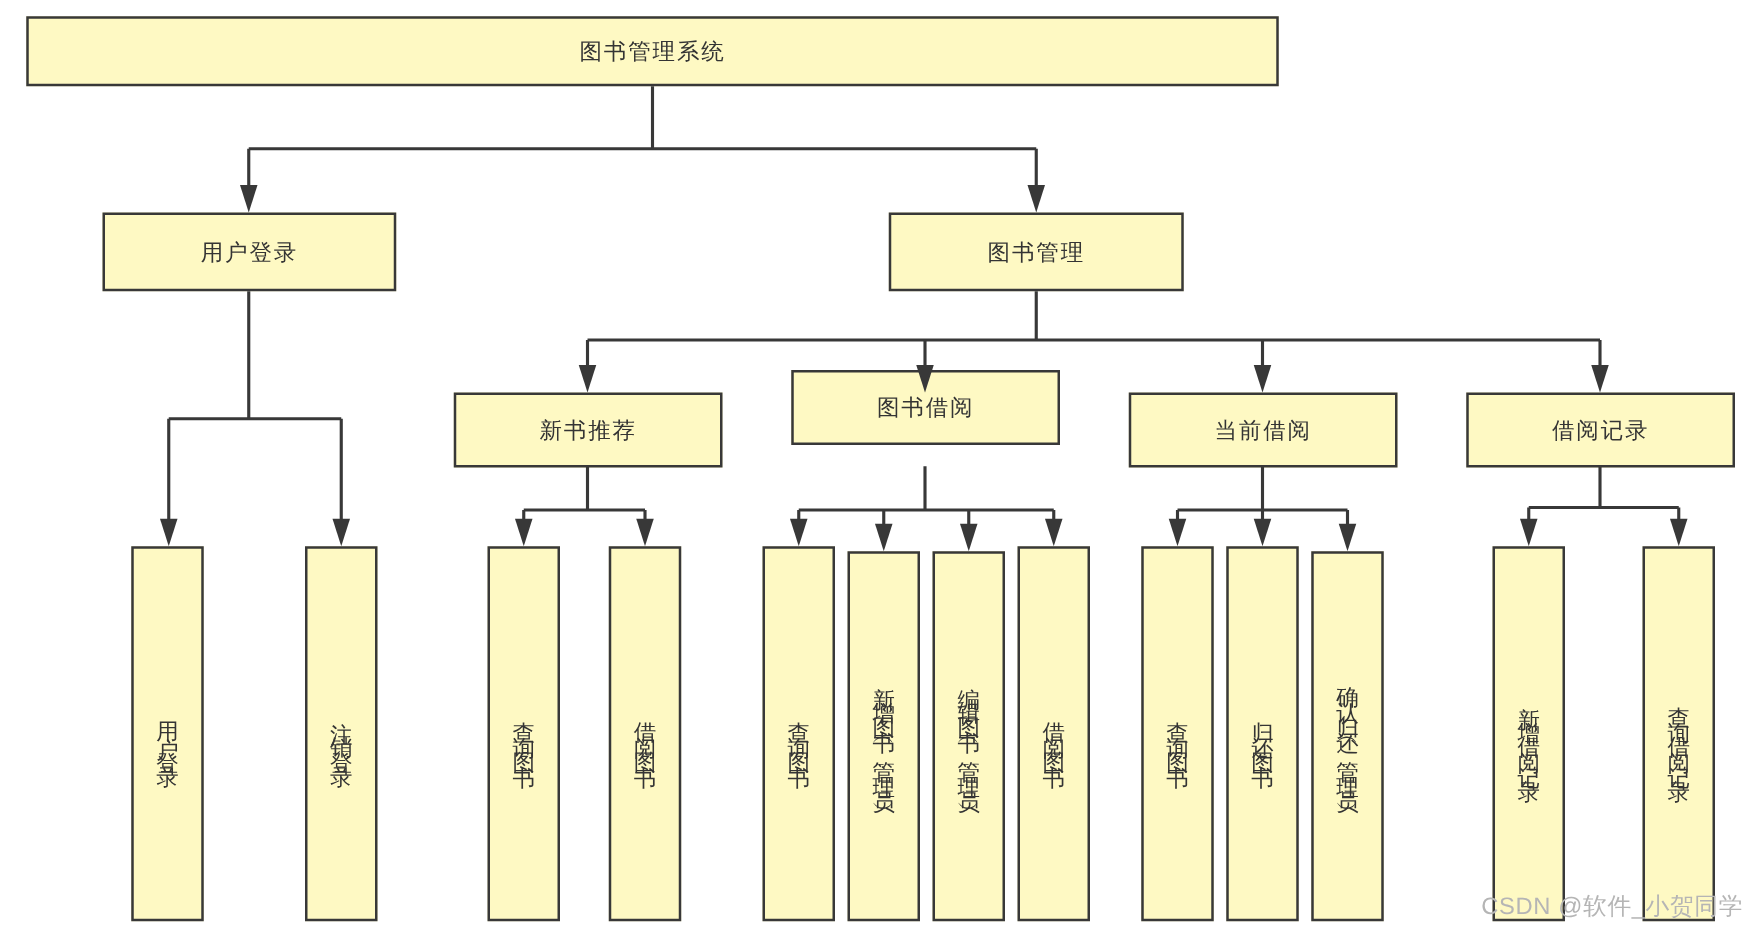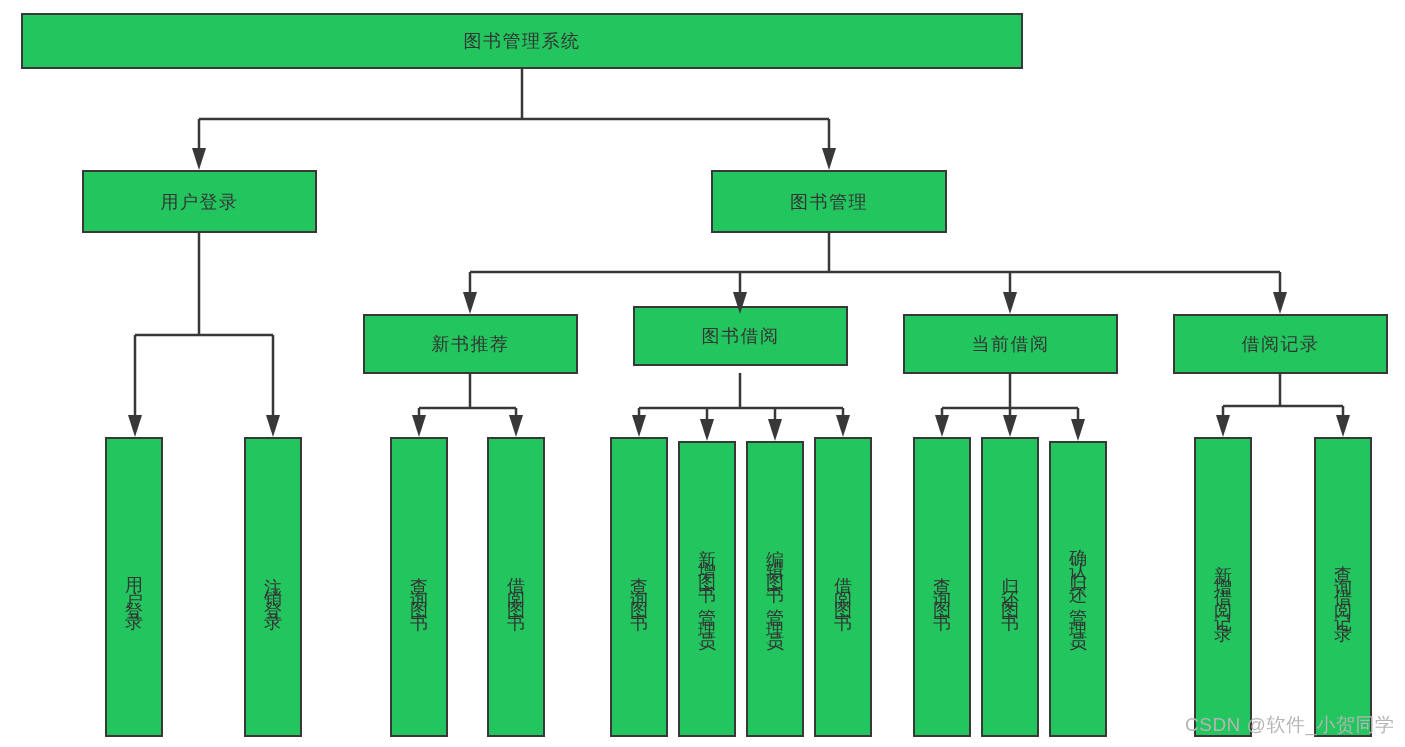--- a/index.html
+++ b/index.html
@@ -13,21 +13,21 @@
   }
   #connectors {
     position: absolute;
     left: 0; top: 0;
     z-index: 3;
     pointer-events: none;
   }
   .node {
     position: absolute;
     box-sizing: border-box;
-    background: #22c55e;
+    background: #fef9c3;
     border: 2px solid #383838;
     display: flex;
     align-items: center;
     justify-content: center;
     z-index: 2;
   }
   .node.h span {
     font-size: 18px;
     color: #343434;
     letter-spacing: 1.5px;
@@ -105,21 +105,21 @@
   <div class="node h" style="left:82px; top:170px; width:235px; height:63px;">
     <span>用户登录</span>
   </div>
   <div class="node h" style="left:711px; top:170px; width:236px; height:63px;text-align:right;">
     <span>图书管理</span>
   </div>
 
   <div class="node h" style="left:363px; top:314px; width:215px; height:60px;align-items:center;">
     <span>新书推荐</span>
   </div>
-  <div class="node h" style="left:633px; top:306px; width:215px; height:60px;">
+  <div class="node h" style="left:633px; top:296px; width:215px; height:60px;">
     <span>图书借阅</span>
   </div>
   <div class="node h" style="left:1173px; top:314px; width:215px; height:60px;">
     <span>借阅记录</span>
   </div>
   <div class="node h" style="left:903px; top:314px; width:215px; height:60px;">
     <span>当前借阅</span>
   </div>
 
   <div class="node v" style="left:105px; top:437px; width:58px; height:300px;">

